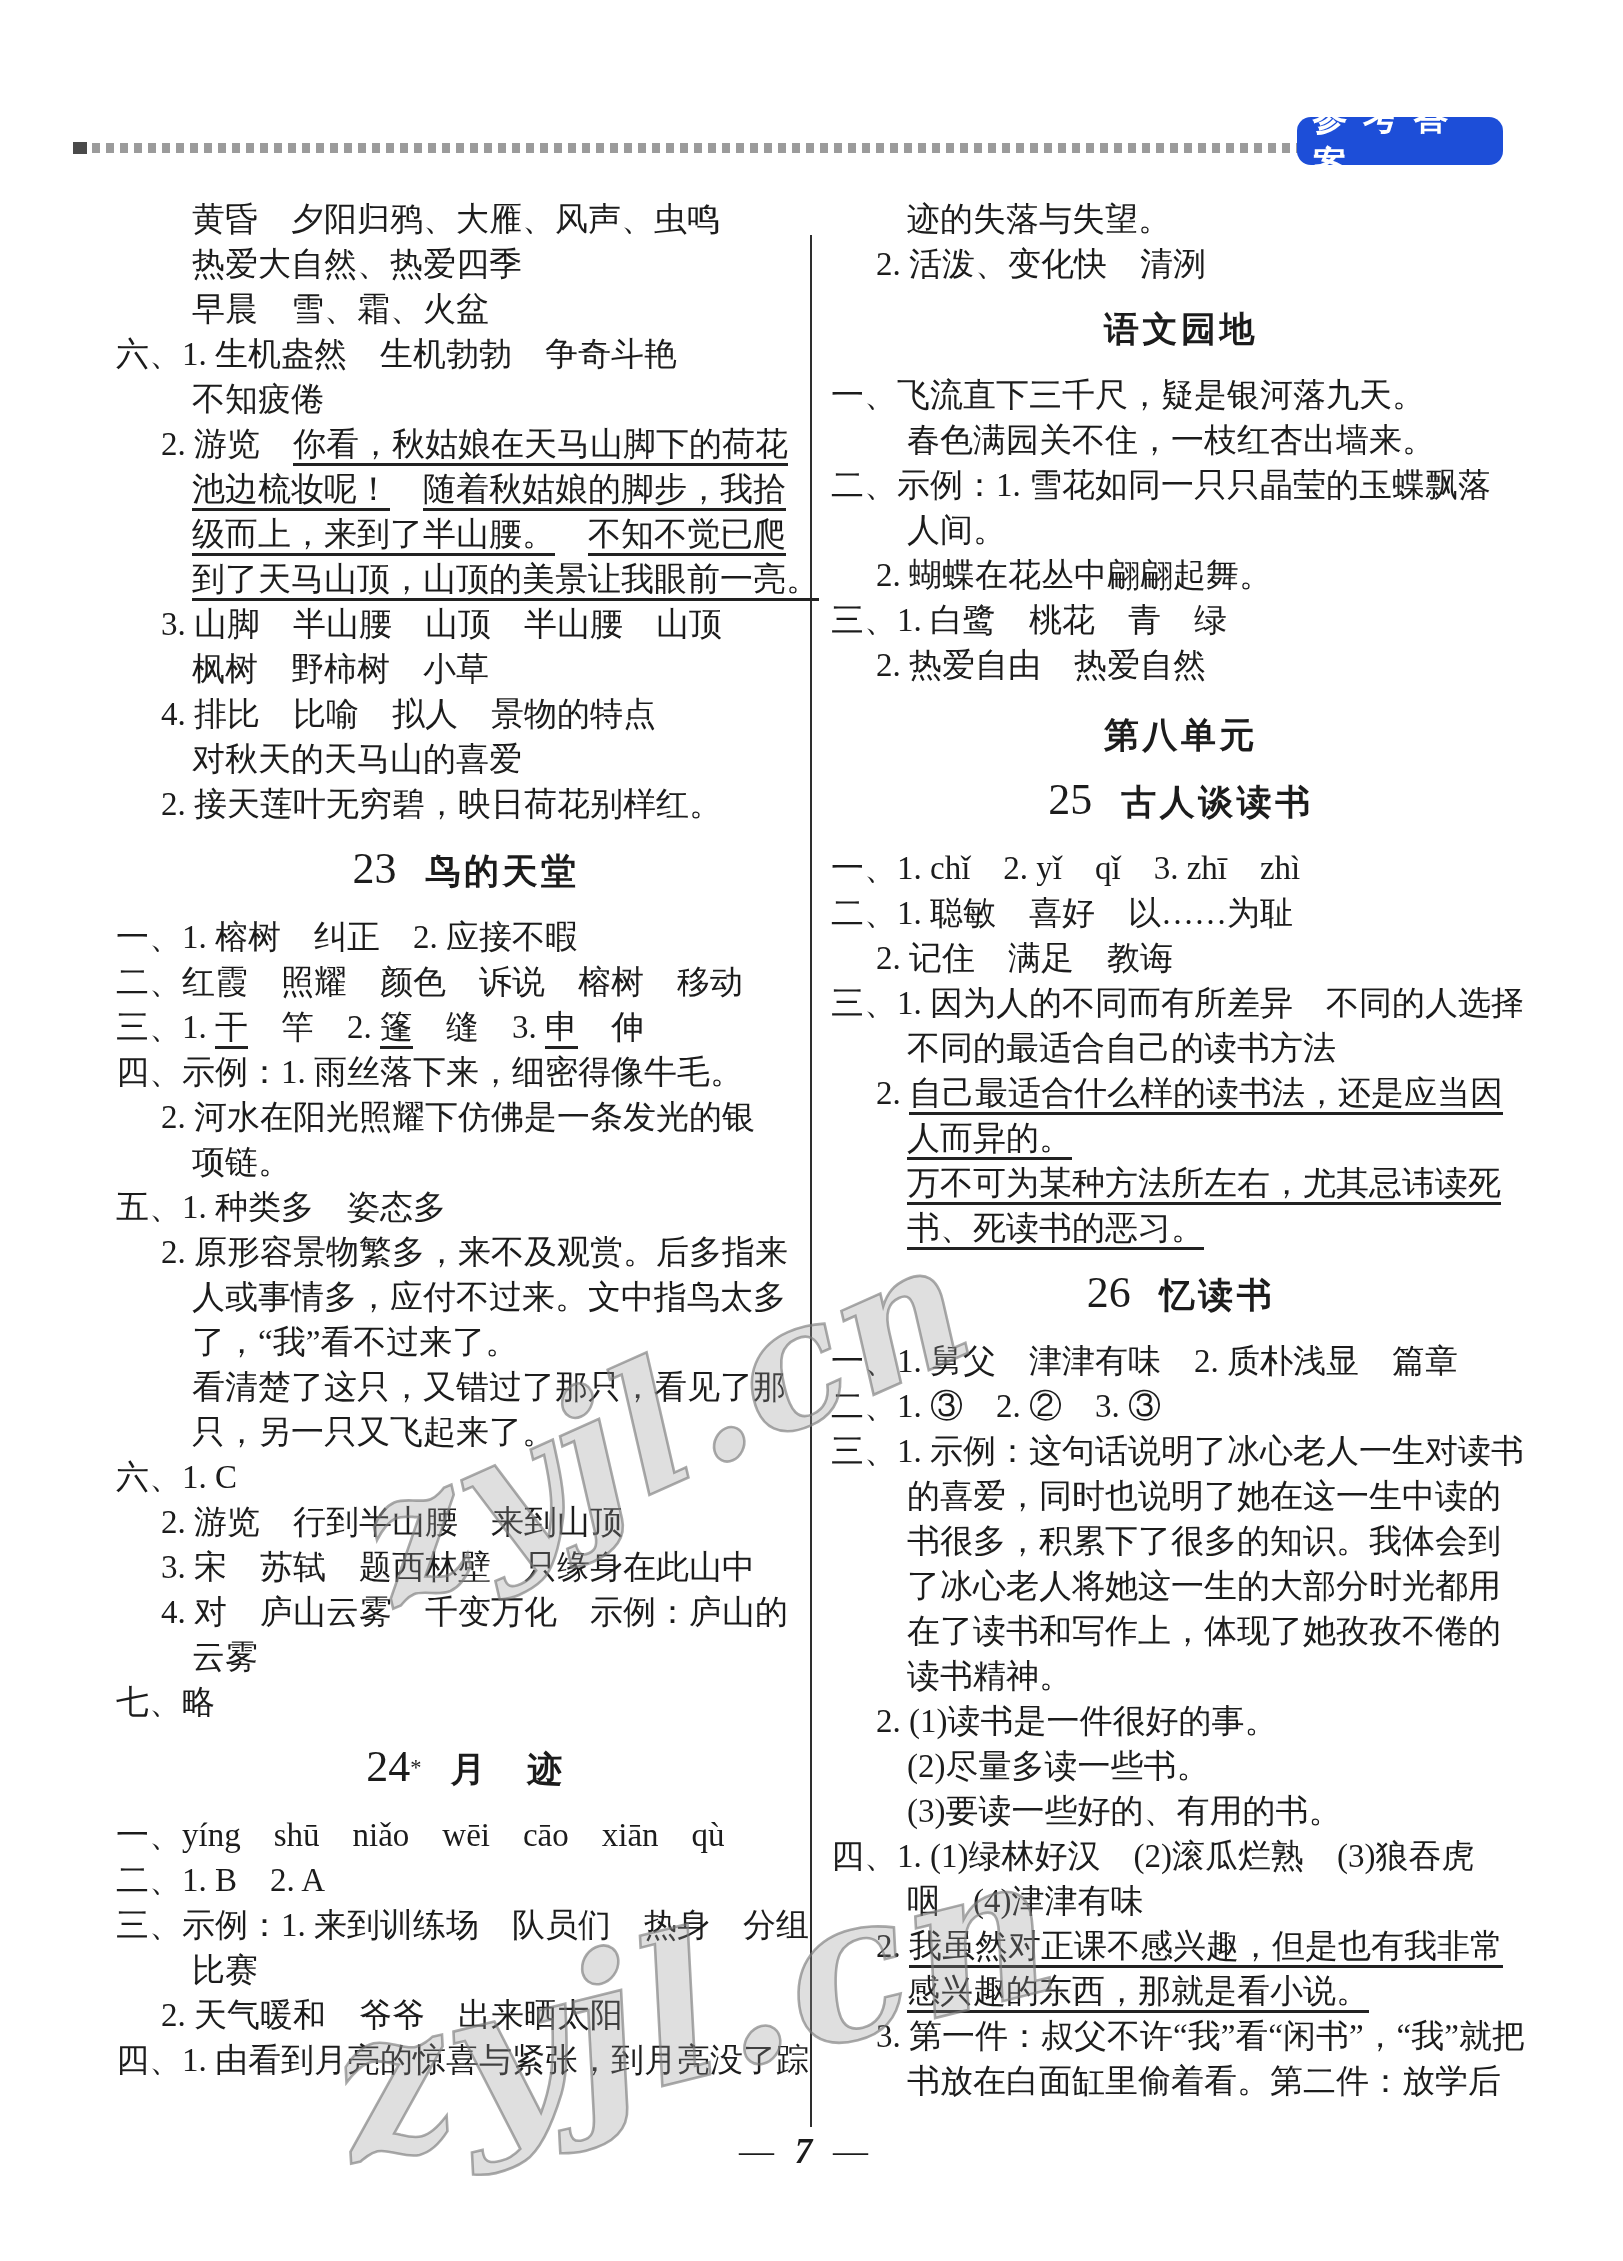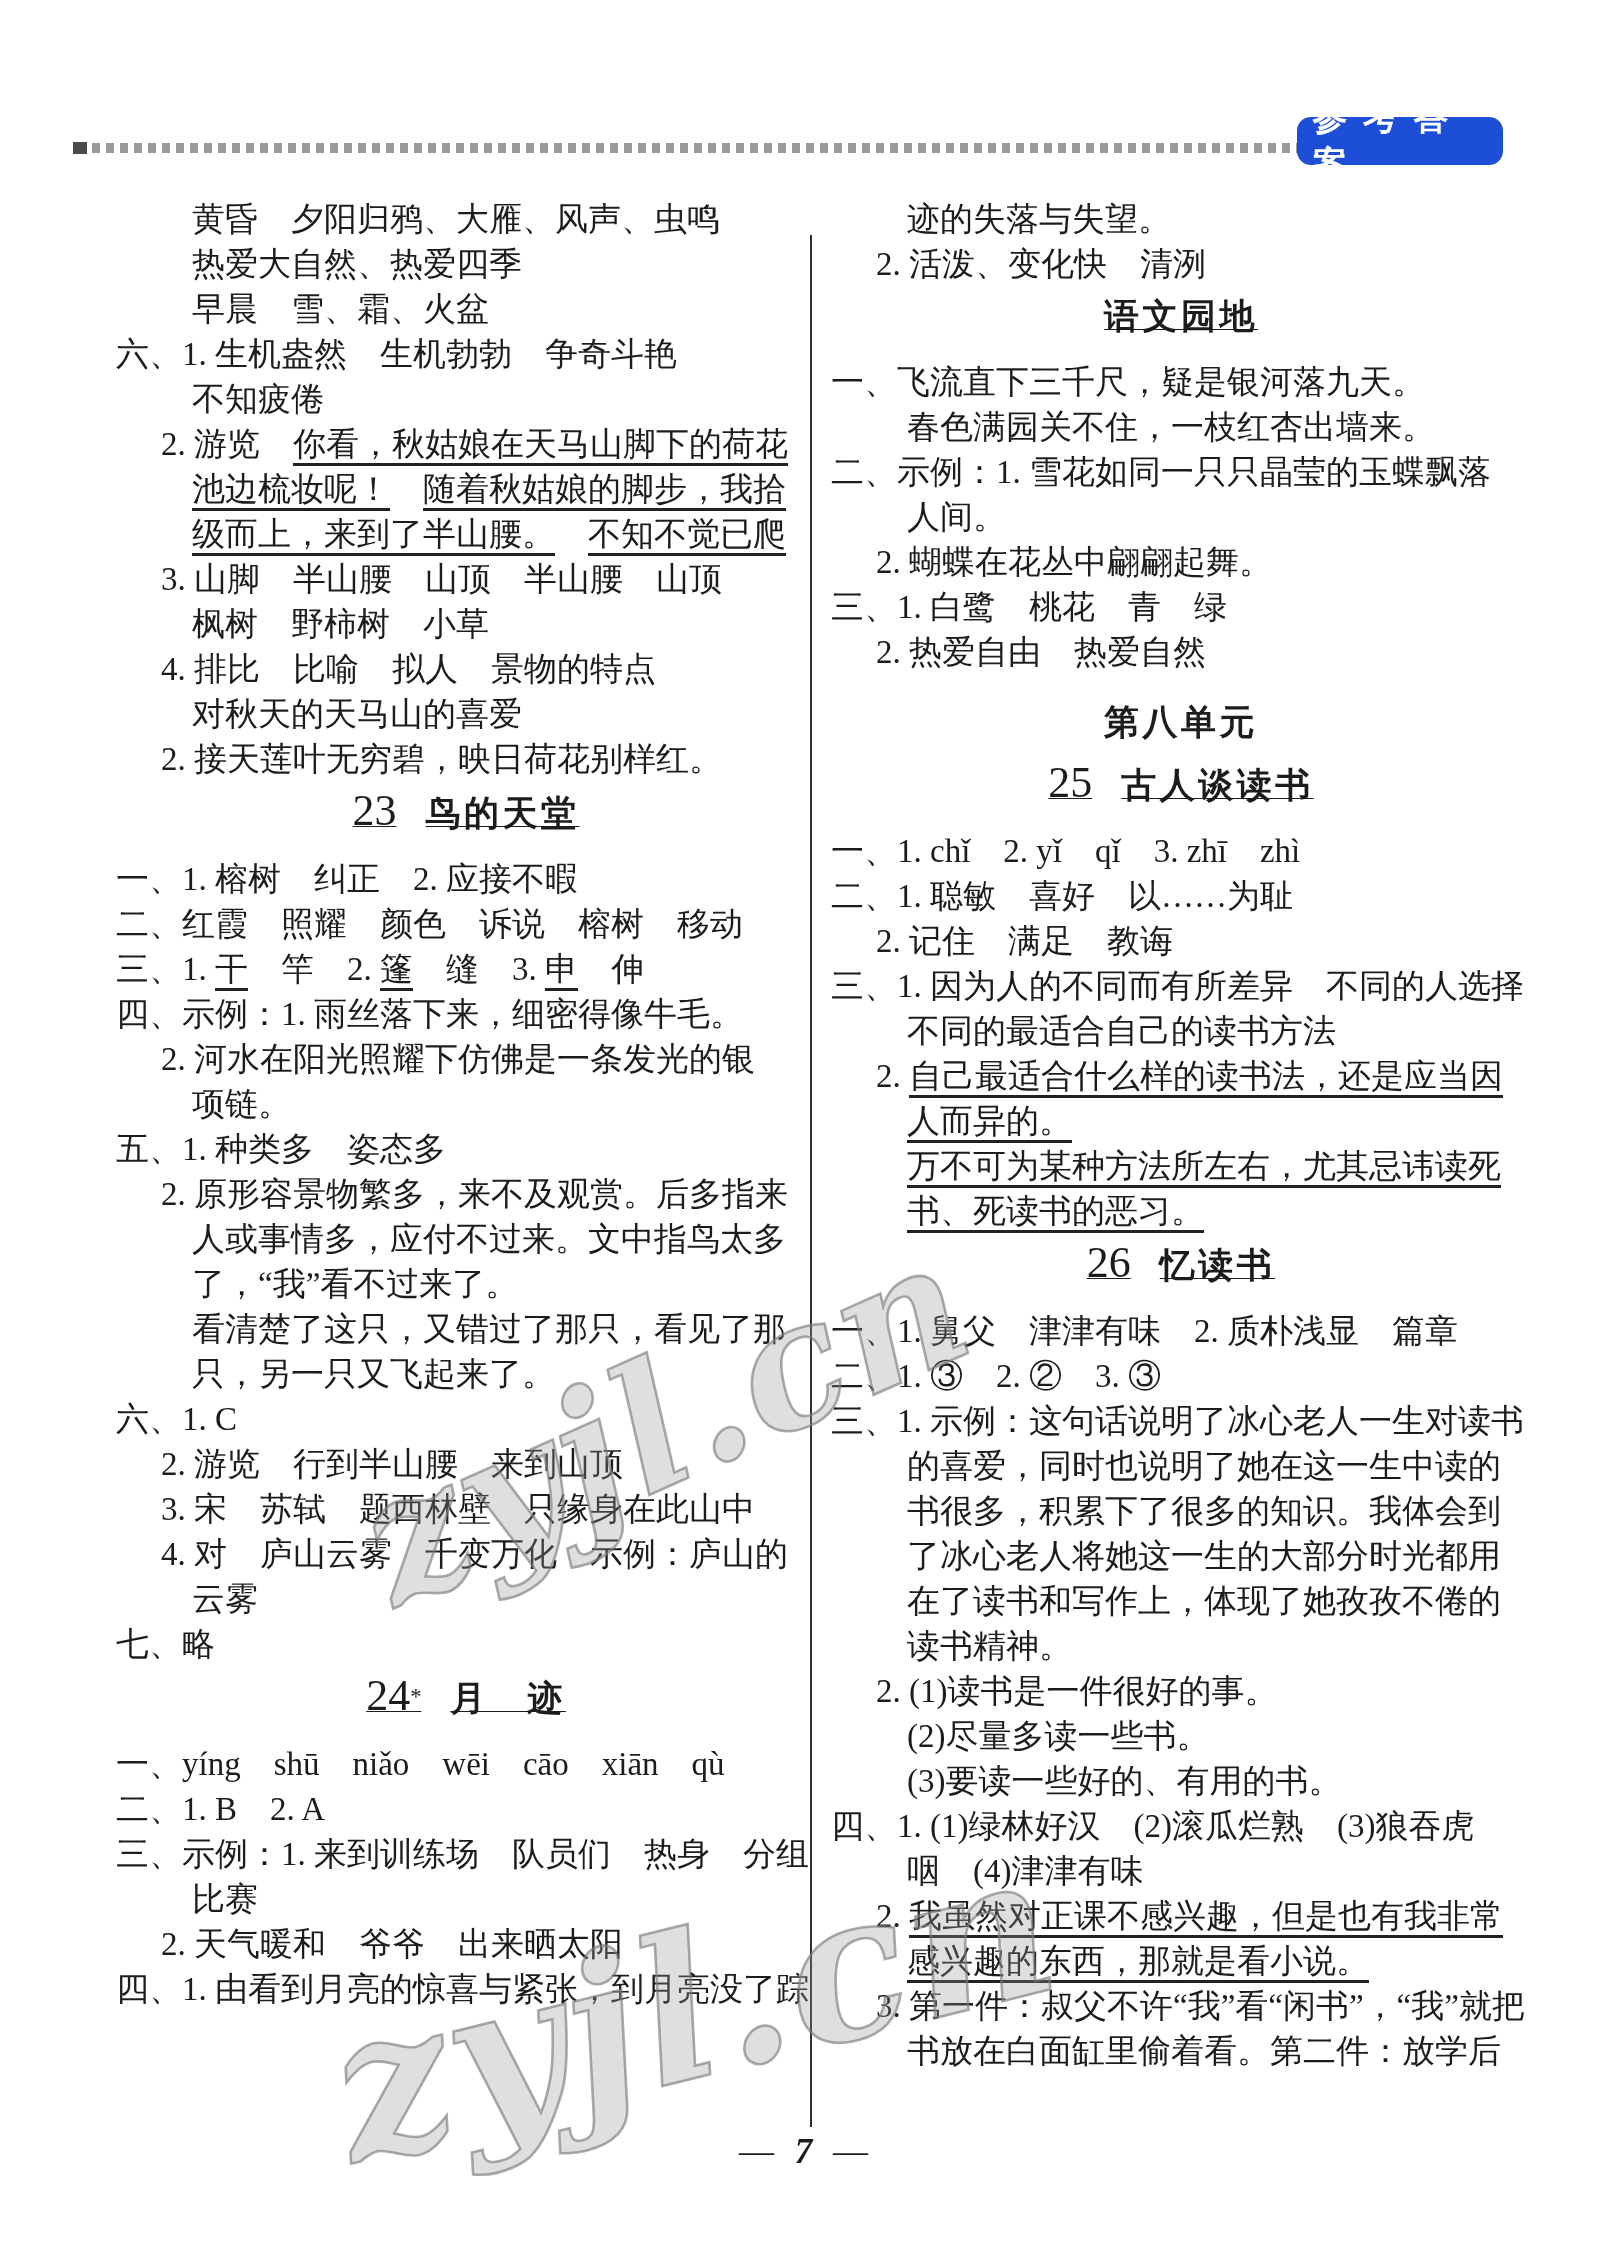--- a/index.html
+++ b/index.html
@@ -33,21 +33,21 @@
   .ind0{padding-left:0;}
   .ind1{padding-left:45px;}
   .ind2{padding-left:76px;}
   .u{
     text-decoration:underline;
     text-decoration-thickness:2.6px;
     text-underline-offset:7.8px;
     text-decoration-color:#222;
   }
   .sec-header{
-    text-align:center;line-height:45px;margin:6px 0 14px 0;white-space:nowrap;text-decoration:underline;
+    text-align:center;line-height:45px;margin:19px 0 14px 0;white-space:nowrap;
   }
   .sec-num{
     font-family:"Liberation Serif","DejaVu Serif",serif;
     font-size:44px;font-weight:400;
   }
   .star{vertical-align:super;font-size:22.5px;font-weight:400;}
   .hgap{display:inline-block;width:29px;}
   .sec-title{
     font-family:"Liberation Sans","DejaVu Sans",sans-serif;
     font-weight:700;font-size:35px;letter-spacing:3.5px;
@@ -88,20 +88,21 @@
 
 <div class="col" id="col-left">
     <div class="line ind2"><span>黄昏　夕阳归鸦、大雁、风声、虫鸣</span></div>
     <div class="line ind2"><span>热爱大自然、热爱四季</span></div>
     <div class="line ind2"><span>早晨　雪、霜、火盆</span></div>
     <div class="line ind0"><span>六、1. 生机盎然　生机勃勃　争奇斗艳</span></div>
     <div class="line ind2"><span>不知疲倦</span></div>
     <div class="line ind1"><span>2. 游览　</span><span class="u">你看，秋姑娘在天马山脚下的荷花</span></div>
     <div class="line ind2"><span class="u">池边梳妆呢！</span><span>　</span><span class="u">随着秋姑娘的脚步，我拾</span></div>
     <div class="line ind2"><span class="u">级而上，来到了半山腰。</span><span>　</span><span class="u">不知不觉已爬</span></div>
+    <div class="line ind2"><span class="u">到了天马山顶，山顶的美景让我眼前一亮。</span></div>
     <div class="line ind1"><span>3. 山脚　半山腰　山顶　半山腰　山顶</span></div>
     <div class="line ind2"><span>枫树　野柿树　小草</span></div>
     <div class="line ind1"><span>4. 排比　比喻　拟人　景物的特点</span></div>
     <div class="line ind2"><span>对秋天的天马山的喜爱</span></div>
     <div class="line ind1"><span>2. 接天莲叶无穷碧，映日荷花别样红。</span></div>
     <div class="sec-header"><span class="sec-num">23</span><span class="hgap"></span><span class="sec-title">鸟的天堂</span></div>
     <div class="line ind0"><span>一、1. 榕树　纠正　2. 应接不暇</span></div>
     <div class="line ind0"><span>二、红霞　照耀　颜色　诉说　榕树　移动</span></div>
     <div class="line ind0"><span>三、1. </span><span class="u">干</span><span>　竿　2. </span><span class="u">篷</span><span>　缝　3. </span><span class="u">申</span><span>　伸</span></div>
     <div class="line ind0"><span>四、示例：1. 雨丝落下来，细密得像牛毛。</span></div>

